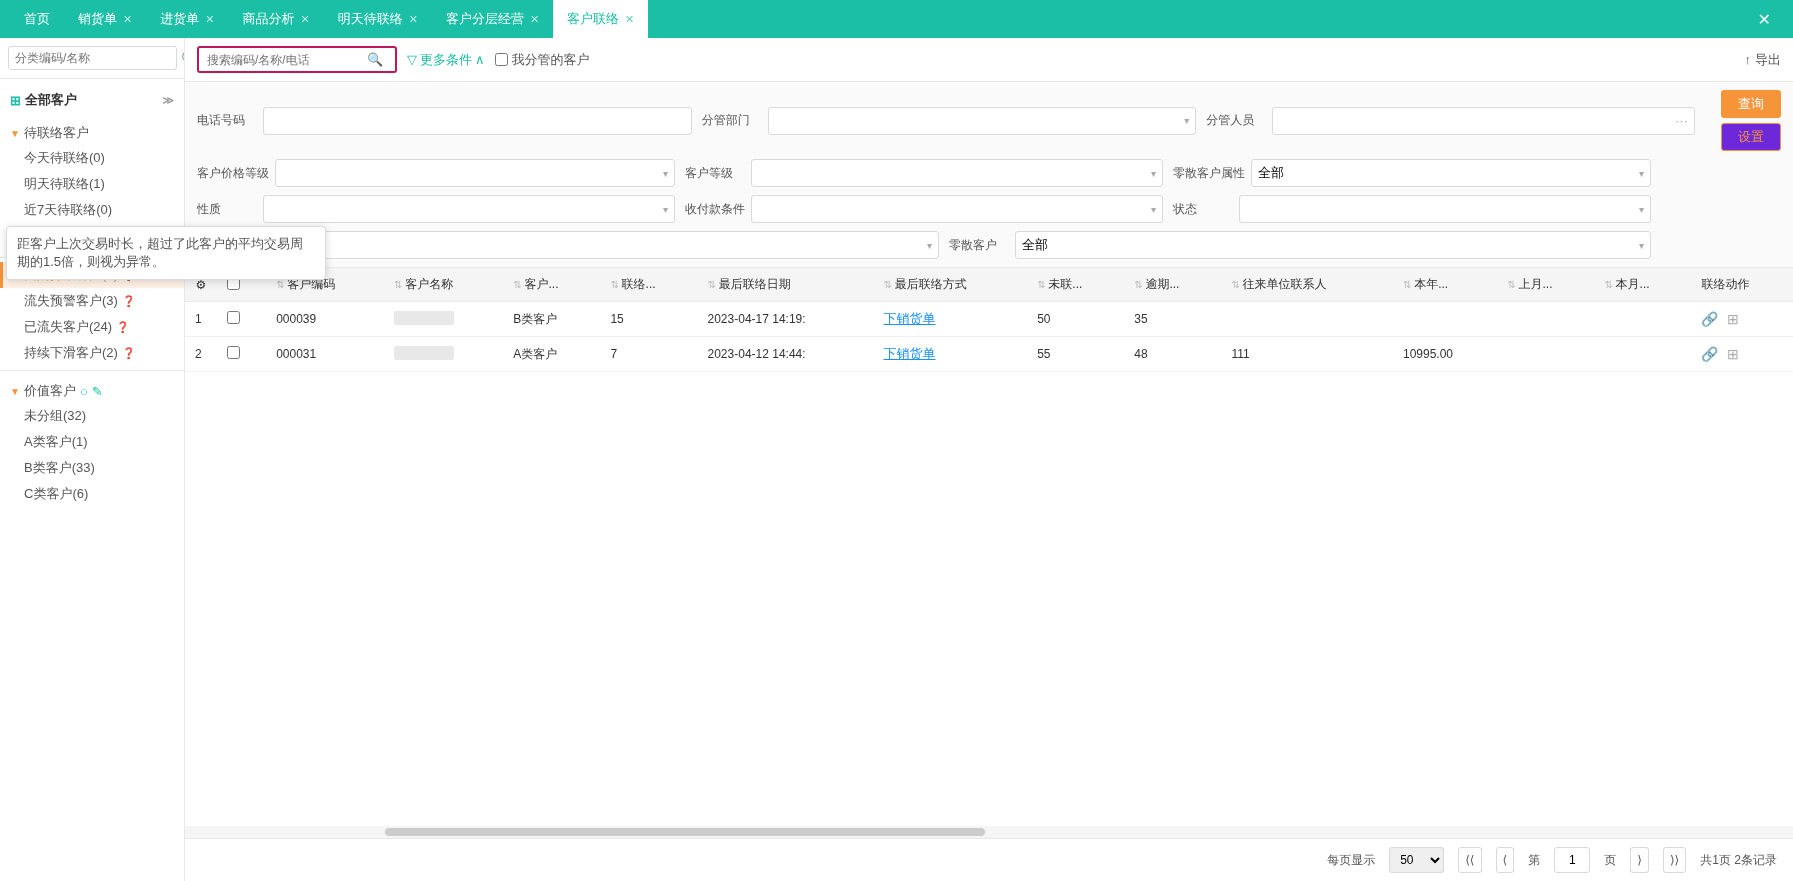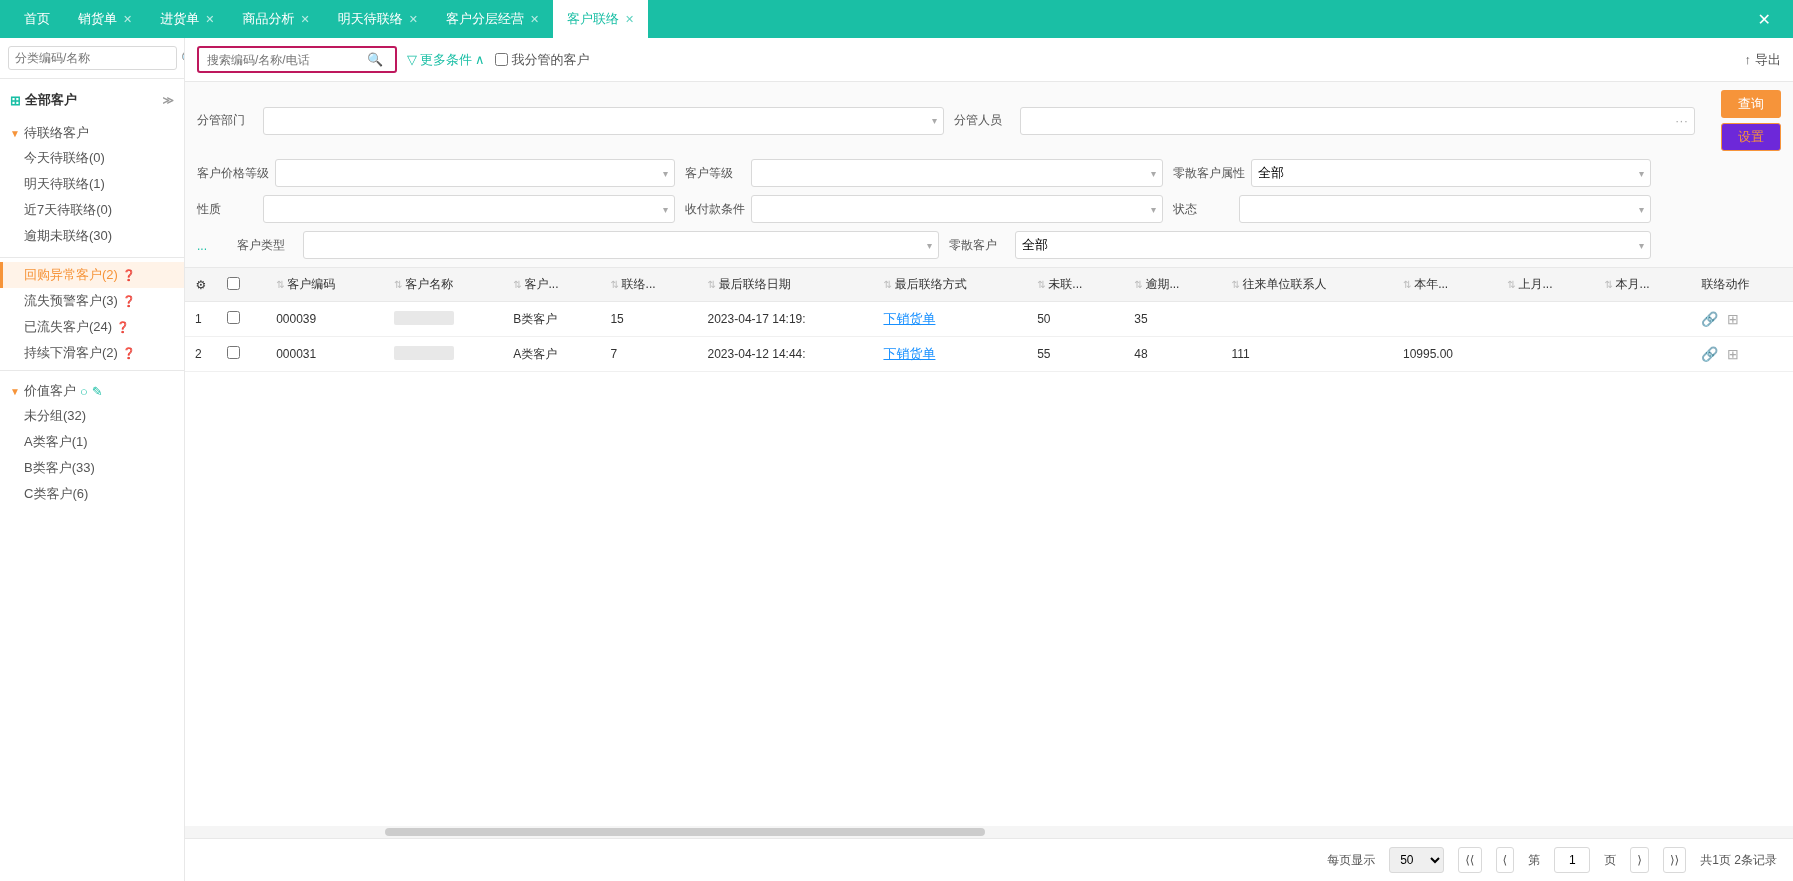--- a/index.html
+++ b/index.html
@@ -463,20 +463,23 @@
       </div>
       <div class="sidebar-item">
         <span>B类客户(33)</span>
       </div>
       <div class="sidebar-item">
         <span>C类客户(6)</span>
       </div>
     </div>
   </div>
 
+  <div class="tooltip-box">
+    <span>距客户上次交易时长，超过了此客户的平均交易周期的1.5倍，则视为异常。</span>
+  </div>
 
   <div class="content-area">
 
     <div class="search-bar">
       <div class="search-input-wrap">
         <input type="text" placeholder="搜索编码/名称/电话" style="">
         <span class="s-icon">🔍</span>
       </div>
       <div class="more-conditions">
         <span>▽</span>
@@ -489,20 +492,24 @@
       </div>
       <div class="export-btn">
         <span>↑</span>
         <span>导出</span>
       </div>
     </div>
 
     <div class="filter-panel">
 
       <div class="filter-row">
+        <div class="filter-item">
+          <span class="filter-label">电话号码</span>
+          <input class="filter-input" type="text" style="">
+        </div>
         <div class="filter-item">
           <span class="filter-label">分管部门</span>
           <div class="filter-select">
             <span></span>
             <span class="arrow">▾</span>
           </div>
         </div>
         <div class="filter-item">
           <span class="filter-label">分管人员</span>
           <div class="filter-select" style="flex:1;margin-right:6px;">

